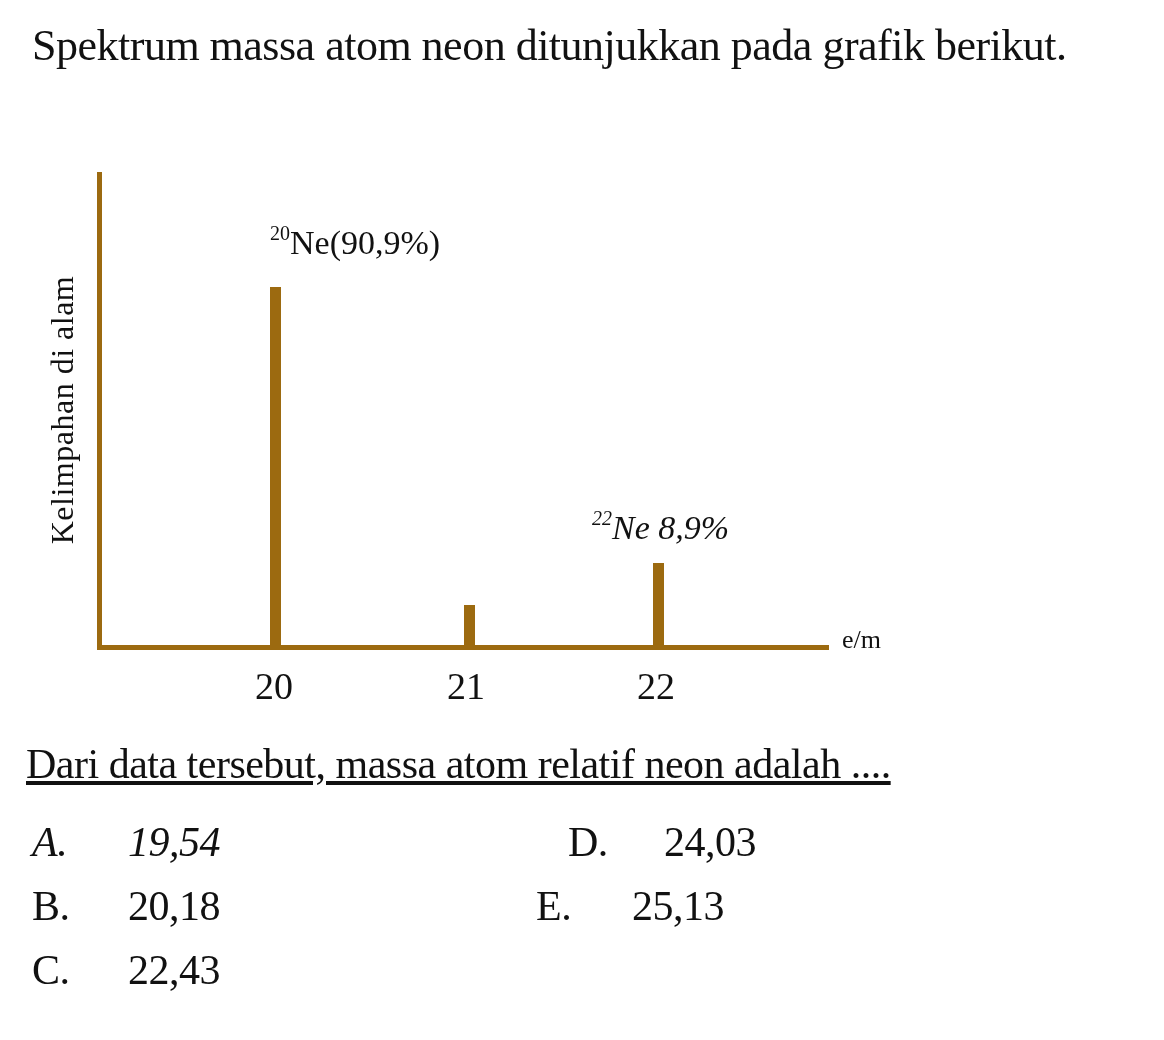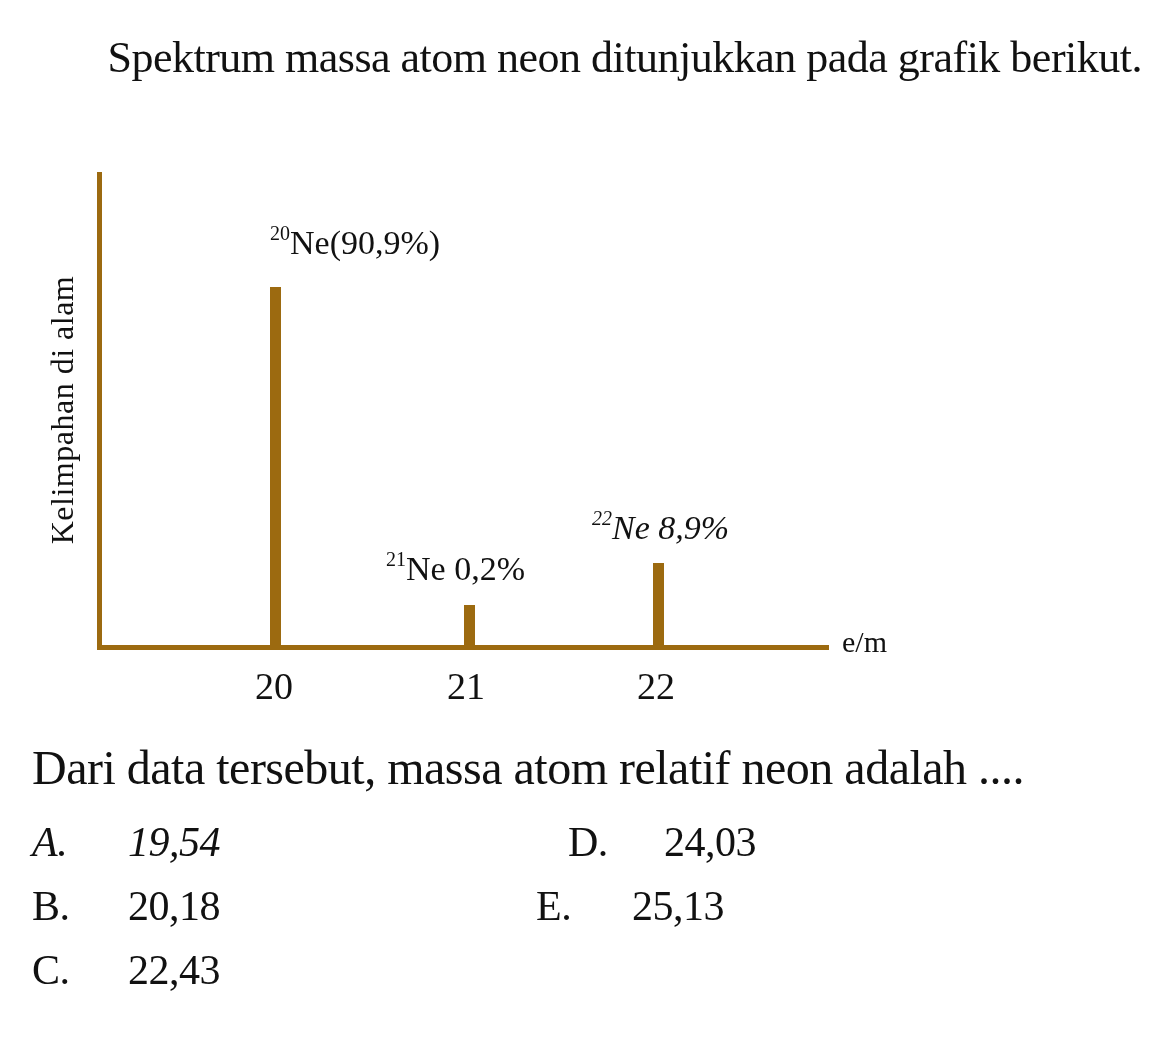--- a/index.html
+++ b/index.html
@@ -1,37 +1,37 @@
 <!DOCTYPE html>
 <html><head>
 <meta charset="utf-8">
 <style>
   html, body { margin: 0; padding: 0; background: #ffffff; }
   body {
     width: 1164px; height: 1040px; position: relative; overflow: hidden;
     font-family: "Liberation Serif", "DejaVu Serif", serif; color: #111;
   }
   .intro {
-    position: absolute; left: 32px; top: 26px; width: 1110px;
-    font-size: 44px; line-height: 64px; letter-spacing: -0.5px; text-align: right;
+    position: absolute; left: 32px; top: 14px; width: 1110px;
+    font-size: 44px; line-height: 64px; letter-spacing: -0.5px;
   }
   .chart { position: absolute; left: 0; top: 0; width: 1164px; height: 720px; }
   .yaxis { position: absolute; left: 97px; top: 172px; width: 5px; height: 478px; background: #9c6a10; }
   .xaxis { position: absolute; left: 97px; top: 645px; width: 732px; height: 5px; background: #9c6a10; }
   .bar { position: absolute; width: 11px; background: #9c6a10; }
   .ylabel {
     position: absolute; left: 62px; top: 410px; transform: translate(-50%, -50%) rotate(-90deg);
     font-size: 32px; white-space: nowrap; letter-spacing: 0.5px;
   }
-  .xlabel { position: absolute; left: 842px; top: 625px; font-size: 30px; }
+  .xlabel { position: absolute; left: 842px; top: 625px; font-size: 26px; }
   .tick { position: absolute; top: 664px; font-size: 38px; transform: translateX(-50%); }
   .peak-label { position: absolute; font-size: 34px; white-space: nowrap; text-align: right; }
   .peak-label sup { font-size: 20px; vertical-align: 14px; }
   .question {
-    position: absolute; left: 32px; top: 740px; font-size: 48px; letter-spacing: -0.5px; white-space: nowrap;
+    position: absolute; left: 26px; top: 740px; font-size: 42px; letter-spacing: -0.5px; white-space: nowrap; text-decoration: underline;
   }
   .option { position: absolute; font-size: 42px; white-space: nowrap; letter-spacing: -0.5px; }
   .option .letter { display: inline-block; width: 96px; }
 </style>
 </head>
 <body>
 
 <div class="intro">Spektrum massa atom neon ditunjukkan pada grafik berikut.</div>
 
 <div class="chart">
@@ -39,23 +39,20 @@
   <div class="yaxis"></div>
   <div class="xaxis"></div>
   <div class="xlabel">e/m</div>
 
   <div class="bar" style="left:270px; top:287px; height:360px;"></div>
   <div class="bar" style="left:464px; top:605px; height:42px;"></div>
   <div class="bar" style="left:653px; top:563px; height:84px;"></div>
 
   <div class="peak-label" style="left:270px; top:222px;">
     <sup>20</sup><span>Ne</span><span>(90,9%)</span>
-  </div>
-  <div class="peak-label" style="left:386px; top:548px;">
-    <sup>21</sup><span>Ne</span> <span>0,2%</span>
   </div>
   <div class="peak-label" style="left:592px; top:507px;font-style:italic;">
     <sup>22</sup><span>Ne</span> <span>8,9%</span>
   </div>
 
   <div class="tick" style="left:274px;">20</div>
   <div class="tick" style="left:466px;">21</div>
   <div class="tick" style="left:656px;">22</div>
 </div>
 

